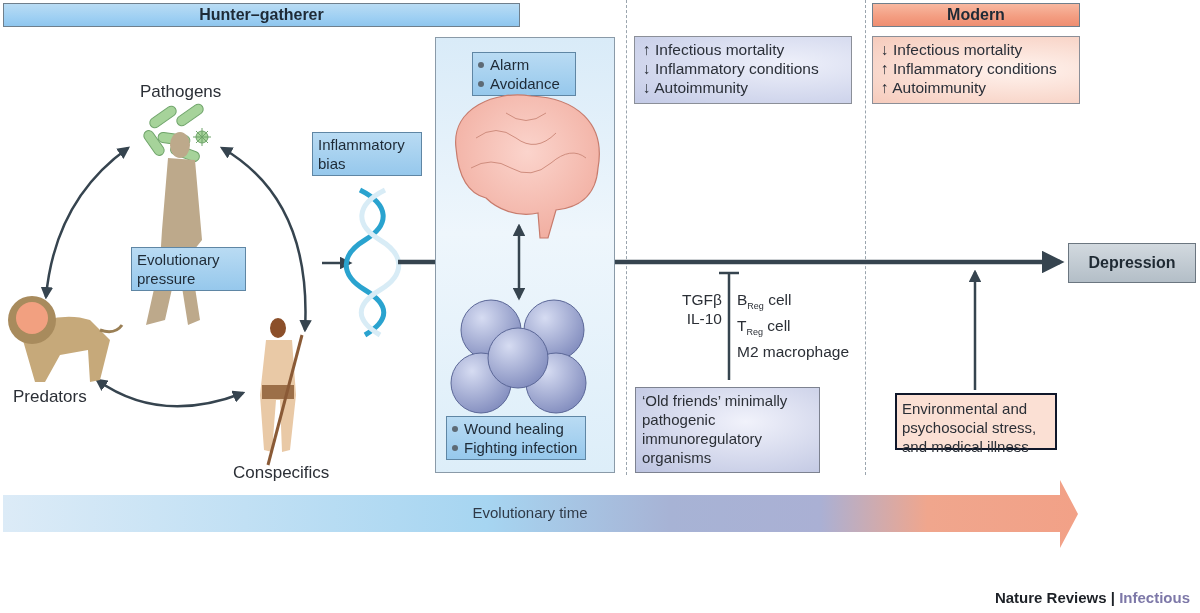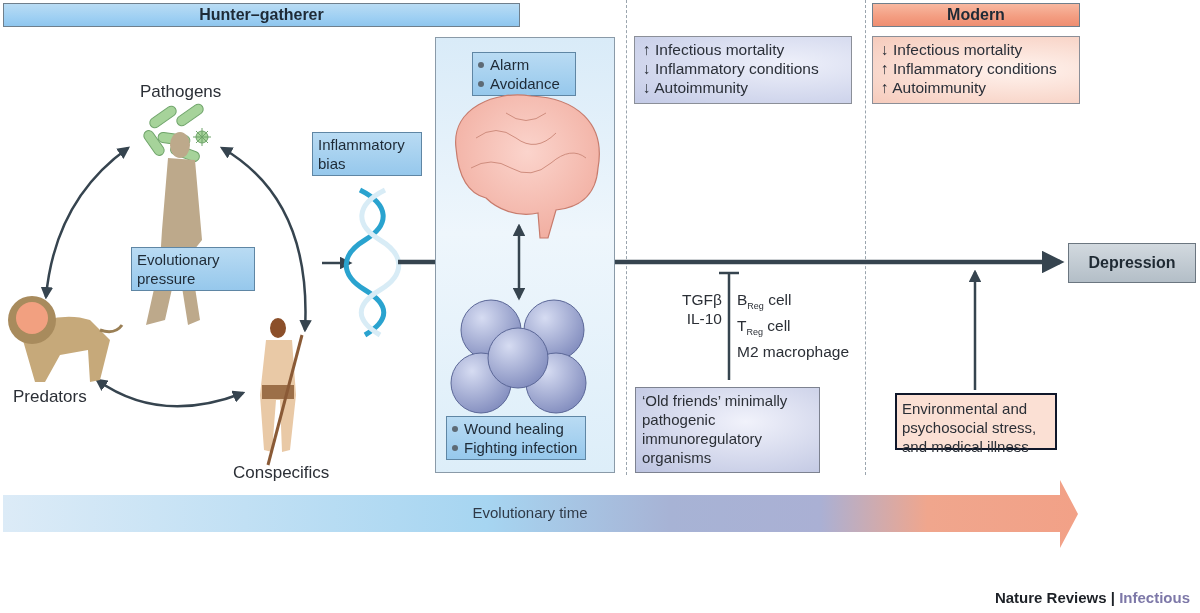--- a/index.html
+++ b/index.html
@@ -139,21 +139,21 @@
 
   <line x1="975" y1="390" x2="975" y2="272" stroke="#36444f" stroke-width="2.5" marker-end="url(#ah)"></line>
 
   <path d="M3,495 L1060,495 L1060,480 L1078,514 L1060,548 L1060,532 L3,532 Z" fill="url(#timeGrad)"></path>
 </svg>
 
 <div class="plain-label" style="left:140px;top:82px;">Pathogens</div>
 <div class="plain-label" style="left:13px;top:387px;">Predators</div>
 <div class="plain-label" style="left:233px;top:463px;">Conspecifics</div>
 
-<div class="blue-label" style="left:131px;top:247px;width:124px;">
+<div class="blue-label" style="left:131px;top:247px;width:115px;">
   <div>Evolutionary</div>
   <div>pressure</div>
 </div>
 
 <div class="blue-label" style="left:312px;top:132px;width:110px;">
   <div>Inflammatory</div>
   <div>bias</div>
 </div>
 
 <div class="panel">

